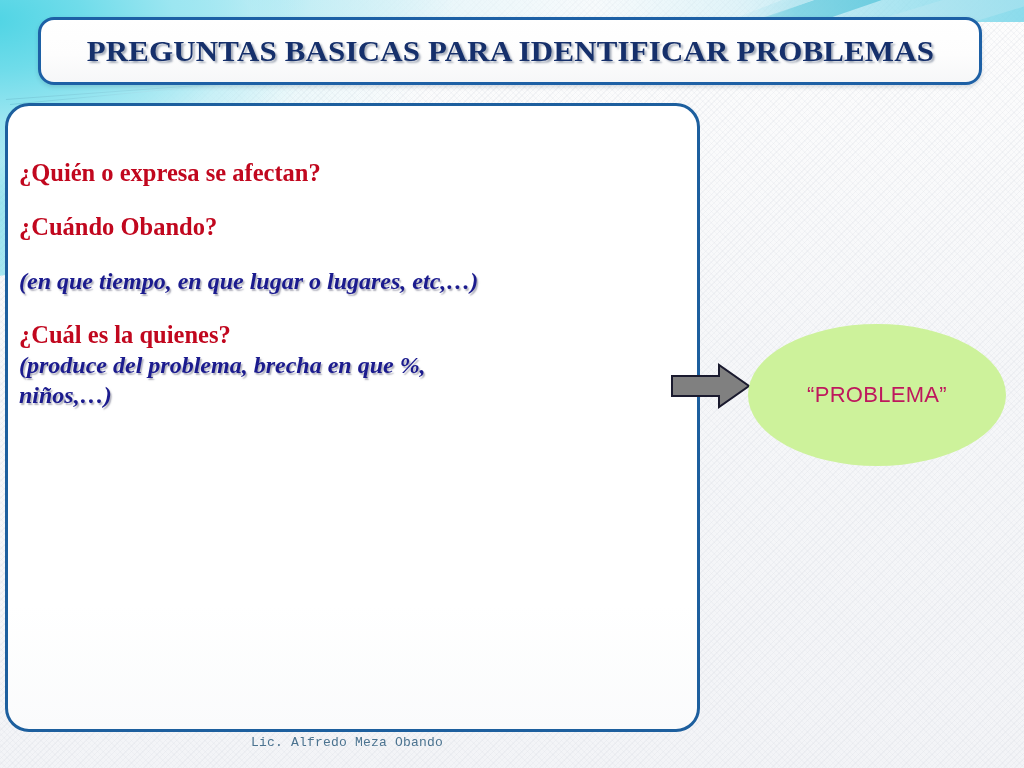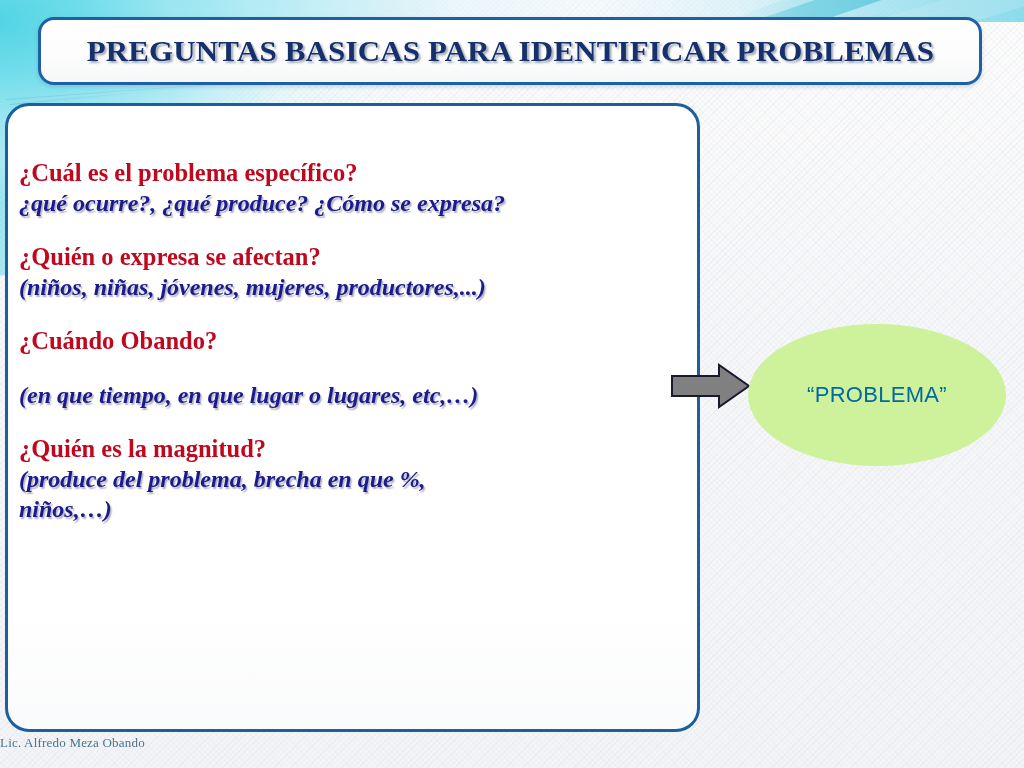--- a/index.html
+++ b/index.html
@@ -190,31 +190,31 @@
     width: 258px; height: 142px;
     background: #cdf29b;
     border-radius: 50%;
     display: flex;
     align-items: center;
     justify-content: center;
   }
   .ellipse-text {
     font-family: "Liberation Sans", "DejaVu Sans", sans-serif;
     font-size: 22px;
-    color: #0369a1;
+    color: #be185d;
     letter-spacing: 0.3px;
   }
 
   
   .footer {
     position: absolute;
     left: 0; top: 735px;
     width: 694px;
-    text-align: left;
-    font-family: Liberation Serif, serif;
+    text-align: center;
+    font-family: Liberation Mono, monospace;
     font-size: 13px;
     color: #4b7390;
     letter-spacing: 0.2px;
   }
 </style>
 </head>
 <body>
 
 <div id="slide">
 
@@ -231,40 +231,35 @@
   <div class="hairline-left"></div>
   <div class="hairline-left2"></div>
 
   <div class="title-box">
     <div class="title-text">PREGUNTAS BASICAS PARA IDENTIFICAR PROBLEMAS</div>
   </div>
 
   <div class="body-box">
     <div class="qa-list">
 
-      <div class="qa-block">
-        <div class="q-line">¿Cuál es el problema específico?</div>
-        <div class="a-line">¿qué ocurre?, ¿qué produce? ¿Cómo se expresa?</div>
-      </div>
 
       <div class="qa-block">
         <div class="q-line">¿Quién o expresa se afectan?</div>
-        <div class="a-line">(niños, niñas, jóvenes, mujeres,  productores,...)</div>
       </div>
 
       <div class="qa-block">
         <div class="q-line">¿Cuándo Obando?</div>
       </div>
 
       <div class="qa-block">
         <div class="a-line">(en que tiempo, en que lugar o lugares, etc,…)</div>
       </div>
 
       <div class="qa-block">
-        <div class="q-line">¿Quién es la magnitud?</div>
+        <div class="q-line">¿Cuál es la quienes?</div>
         <div class="a-line">(produce del problema, brecha en que %,</div>
         <div class="a-line">niños,…)</div>
       </div>
 
     </div>
   </div>
 
   <div class="arrow">
     <svg width="80" height="46" viewBox="0 0 80 46" xmlns="http://www.w3.org/2000/svg">
       <polygon points="1,13 48,13 48,2 78,23 48,44 48,33 1,33" fill="#808080" stroke="#1a1a2e" stroke-width="2" stroke-linejoin="miter"></polygon>

